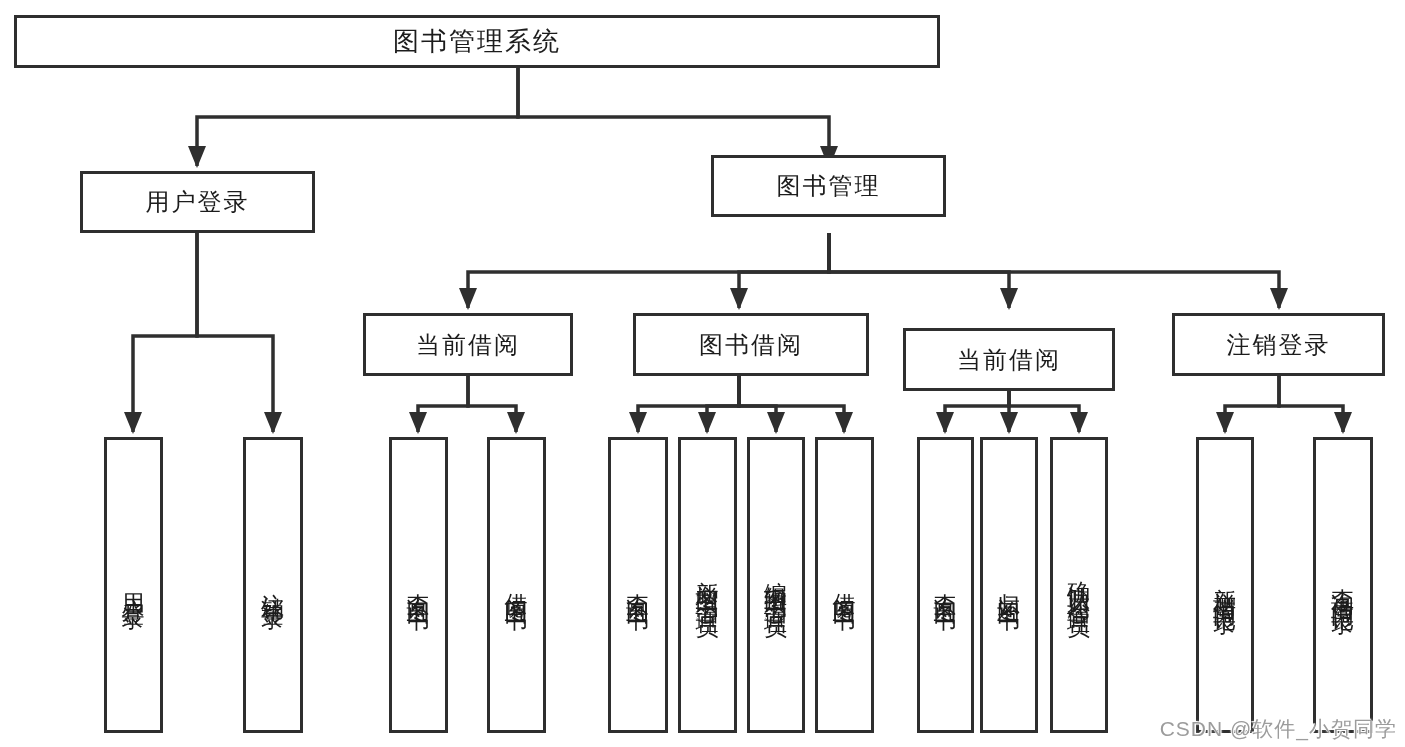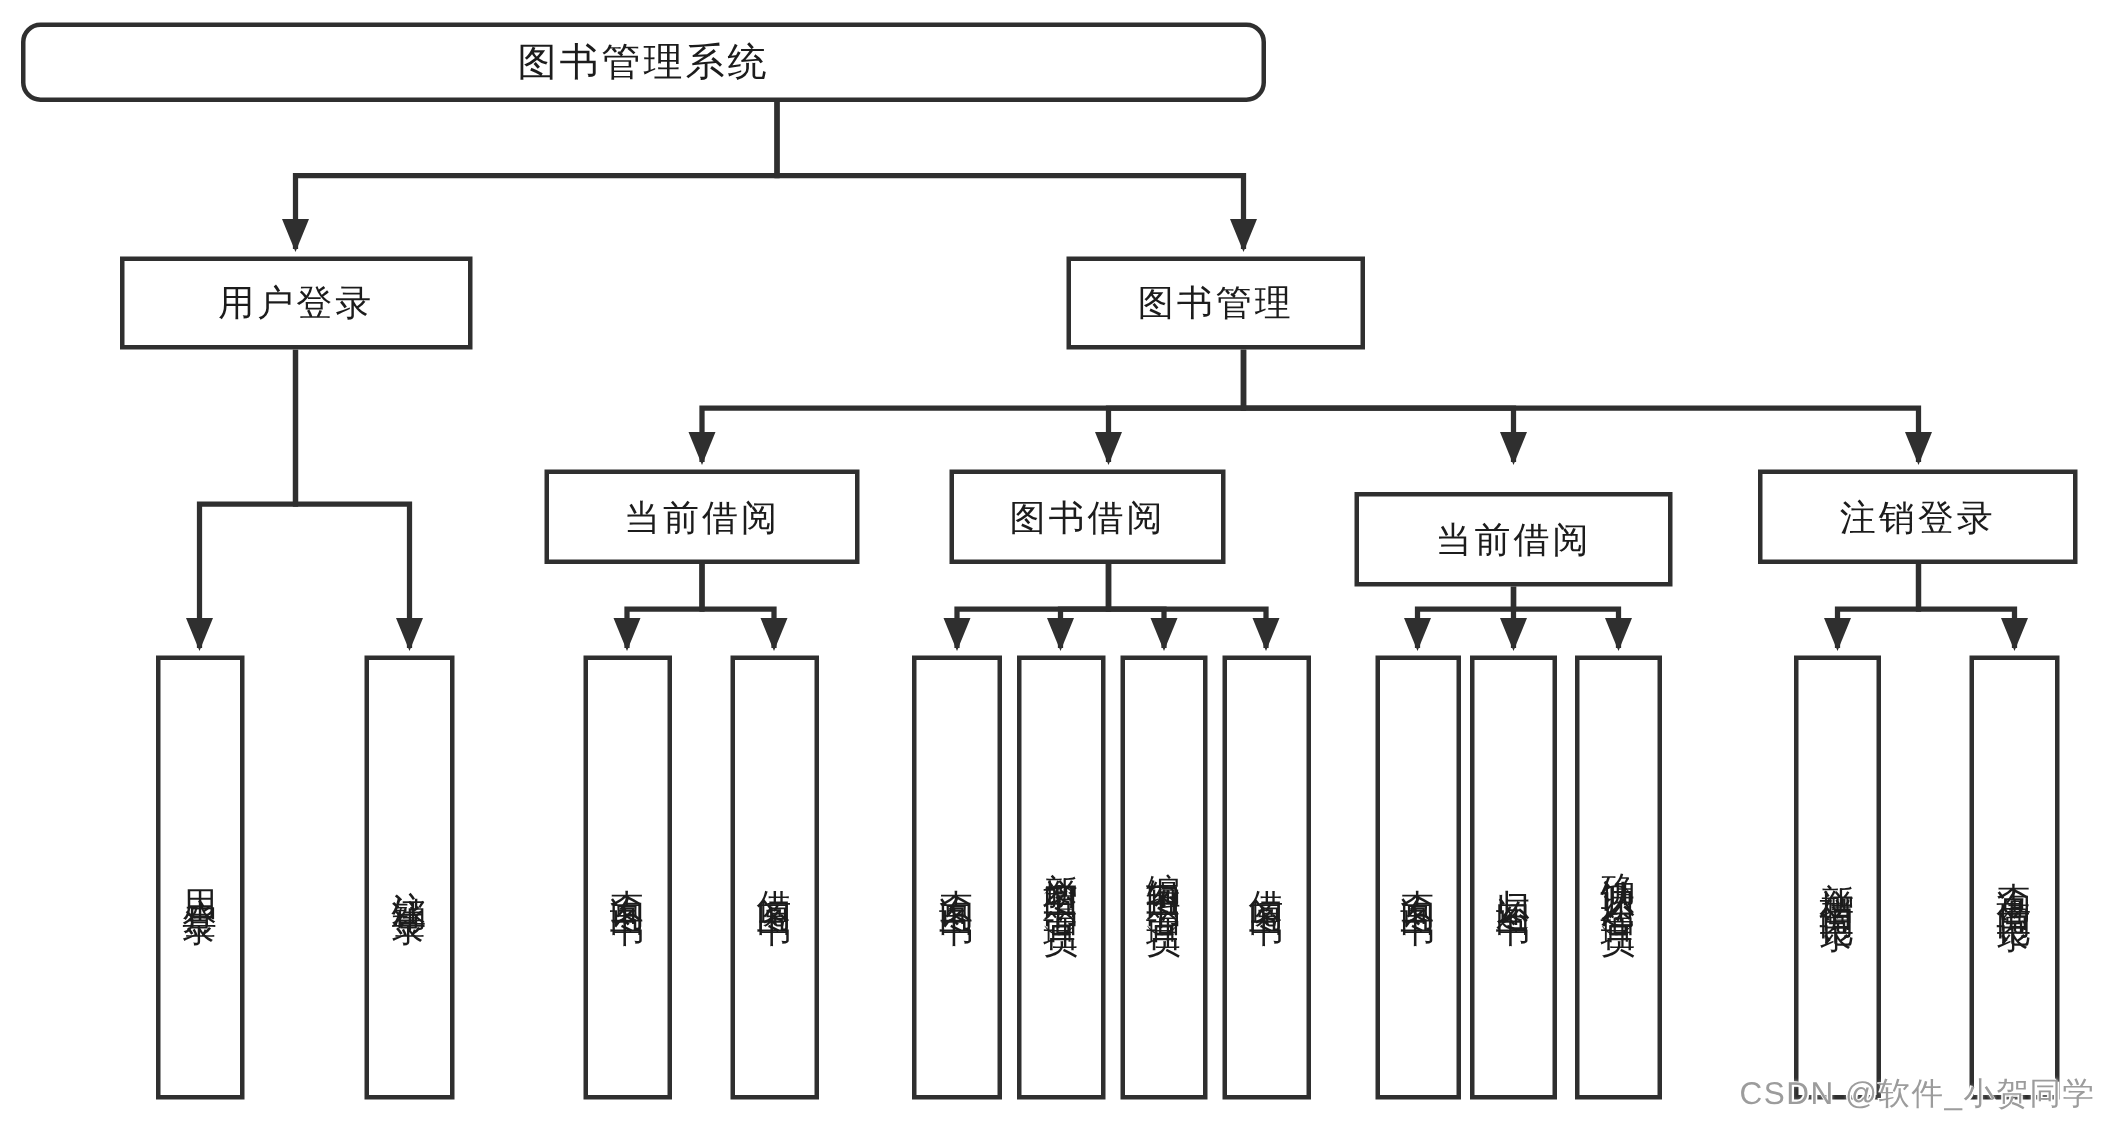--- a/index.html
+++ b/index.html
@@ -59,33 +59,33 @@
       <polyline points="739,376 739,406 776,406 776,432" class="edge" marker-end="url(#arrowhead)"></polyline>
       <polyline points="739,376 739,406 844,406 844,432" class="edge" marker-end="url(#arrowhead)"></polyline>
       <polyline points="1009,376 1009,406 945,406 945,432" class="edge" marker-end="url(#arrowhead)"></polyline>
       <polyline points="1009,376 1009,432" class="edge" marker-end="url(#arrowhead)"></polyline>
       <polyline points="1009,376 1009,406 1079,406 1079,432" class="edge" marker-end="url(#arrowhead)"></polyline>
       <polyline points="1279,376 1279,406 1225,406 1225,432" class="edge" marker-end="url(#arrowhead)"></polyline>
       <polyline points="1279,376 1279,406 1343,406 1343,432" class="edge" marker-end="url(#arrowhead)"></polyline>
     </svg>
 
   <div id="node-layer">
-      <div class="node lvl1 h" style="left: 14px; top: 15px; width: 830px; height: 53px; border-radius: 13px;">
+      <div class="node lvl1 h" style="left: 14px; top: 15px; width: 926px; height: 53px;">
         <span class="label">图书管理系统</span>
       </div>
       <div class="node lvl2 h" style="left: 80px; top: 171px; width: 235px; height: 62px;">
         <span class="label">用户登录</span>
       </div>
-      <div class="node lvl2 h" style="left: 711px; top: 171px; width: 199px; height: 62px; text-align: center;">
+      <div class="node lvl2 h" style="left: 711px; top: 155px; width: 235px; height: 62px; text-align: center;">
         <span class="label">图书管理</span>
       </div>
       <div class="node lvl3 h" style="left: 363px; top: 313px; width: 210px; height: 63px;">
         <span class="label">当前借阅</span>
       </div>
-      <div class="node lvl3 h" style="left: 633px; top: 313px; width: 184px; height: 63px;">
+      <div class="node lvl3 h" style="left: 633px; top: 313px; width: 236px; height: 63px;">
         <span class="label">图书借阅</span>
       </div>
       <div class="node lvl3 h" style="left: 903px; top: 313px; width: 212px; height: 63px; margin-top: 15px;">
         <span class="label">当前借阅</span>
       </div>
       <div class="node lvl3 h" style="left: 1172px; top: 313px; width: 213px; height: 63px;">
         <span class="label">注销登录</span>
       </div>
       <div class="node lvl4 v" style="left: 104px; top: 437px; width: 59px; height: 296px;">
         <span class="label">用户登录</span>

